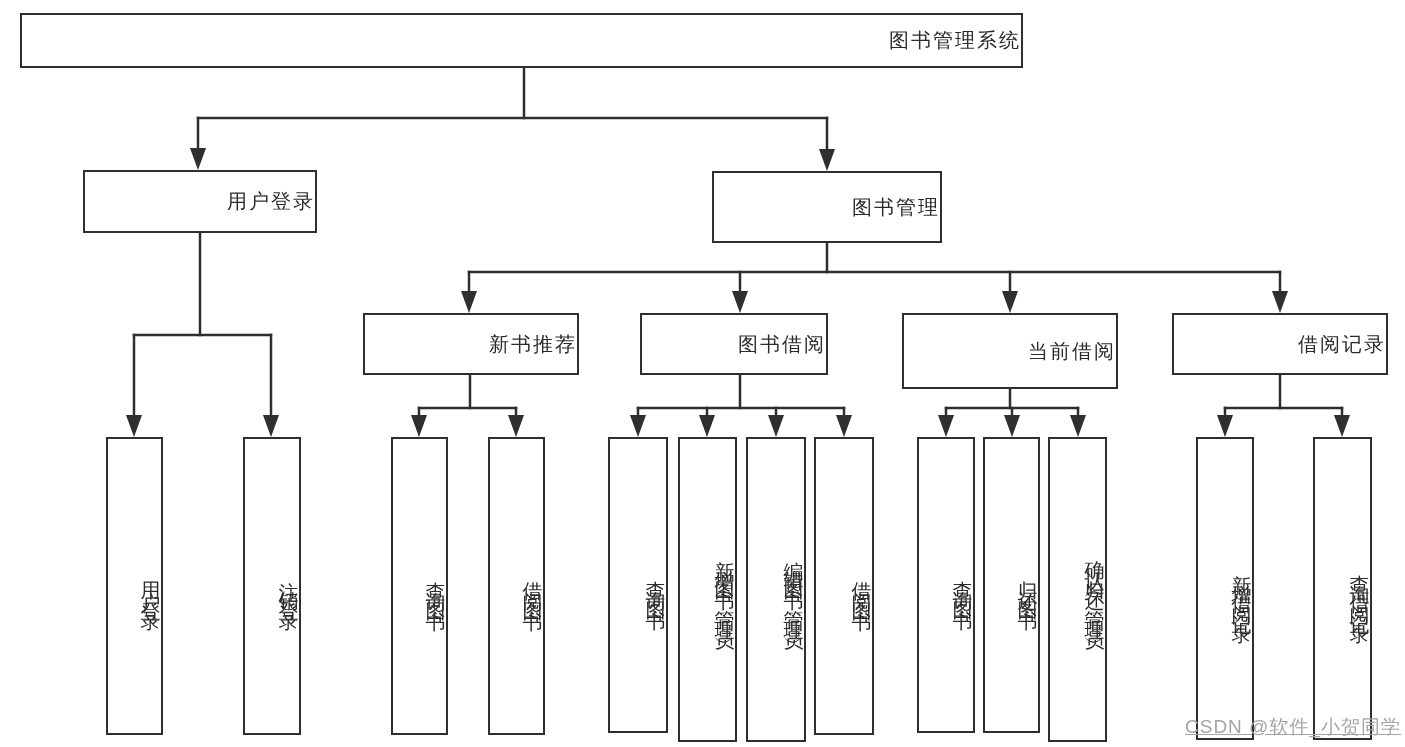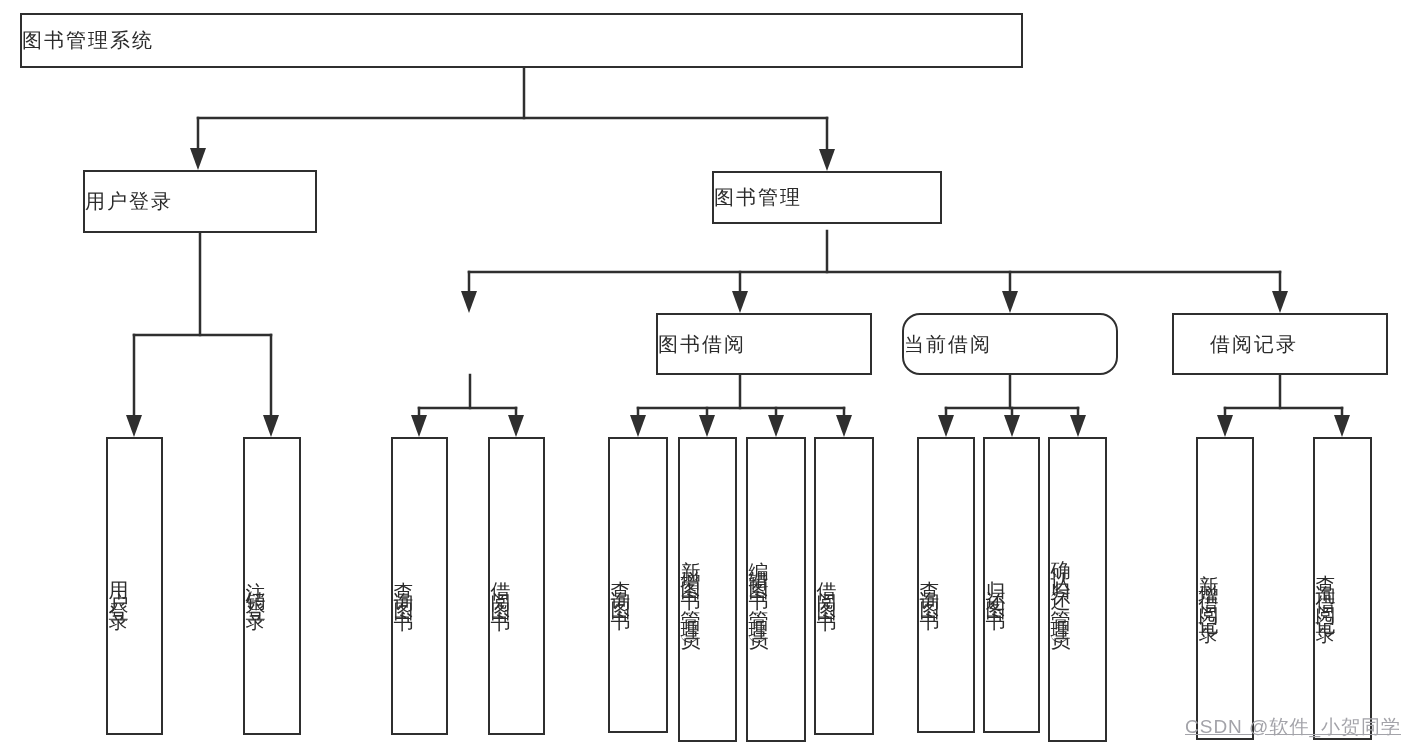--- a/index.html
+++ b/index.html
@@ -18,21 +18,21 @@
     width: 1405px; height: 747px;
     pointer-events: none;
   }
   .box {
     position: absolute;
     box-sizing: border-box;
     border: 2.5px solid #2f2f2f;
     background: #ffffff;
     display: flex;
     align-items: center;
-    justify-content: flex-start;
+    justify-content: flex-end;
   }
   .h-label {
     font-size: 20px;
     letter-spacing: 2px;
     color: #2b2b2b;
     white-space: nowrap;
   }
   .v-label {
     writing-mode: vertical-rl;
     text-orientation: mixed;
@@ -49,24 +49,24 @@
     font-size: 19px;
     letter-spacing: 1px;
     color: #a3a3a9;
     z-index: 6;
     white-space: nowrap;
     text-decoration: underline;
   }
   
   .n-root   { left: 20px;   top: 13px;  width: 1003px; height: 55px; }
   .n-l2a    { left: 83px;   top: 170px; width: 234px;  height: 63px; }
-  .n-l2b    { left: 712px;  top: 171px; width: 230px;  height: 53px; }
+  .n-l2b    { left: 712px;  top: 171px; width: 230px;  height: 72px; }
   .n-l3-0   { left: 363px;  top: 313px; width: 216px;  height: 62px; }
-  .n-l3-1   { left: 656px;  top: 313px; width: 216px;  height: 62px; }
-  .n-l3-2   { left: 902px;  top: 313px; width: 216px;  height: 62px; border-radius: 18px; }
+  .n-l3-1   { left: 640px;  top: 313px; width: 188px;  height: 62px; }
+  .n-l3-2   { left: 902px;  top: 313px; width: 216px;  height: 76px; }
   .n-l3-3   { left: 1172px; top: 313px; width: 216px;  height: 62px; padding-left: 36px; }
   .n-a0 { left: 106px;  top: 437px; width: 57px; height: 298px; }
   .n-a1 { left: 243px;  top: 437px; width: 58px; height: 298px; }
   .n-b0 { left: 391px;  top: 437px; width: 57px; height: 298px; }
   .n-b1 { left: 488px;  top: 437px; width: 57px; height: 298px; }
   .n-c0 { left: 608px;  top: 437px; width: 60px; height: 296px; }
   .n-c1 { left: 678px;  top: 437px; width: 59px; height: 305px; }
   .n-c2 { left: 746px;  top: 437px; width: 60px; height: 305px; }
   .n-c3 { left: 814px;  top: 437px; width: 60px; height: 298px; }
   .n-d0 { left: 917px;  top: 437px; width: 58px; height: 296px; }
@@ -162,20 +162,23 @@
     <span class="h-label">图书管理系统</span>
   </div>
 
   <div class="box n-l2a">
     <span class="h-label">用户登录</span>
   </div>
   <div class="box n-l2b">
     <span class="h-label">图书管理</span>
   </div>
 
+  <div class="box n-l3-0">
+    <span class="h-label">新书推荐</span>
+  </div>
   <div class="box n-l3-1">
     <span class="h-label">图书借阅</span>
   </div>
   <div class="box n-l3-2">
     <span class="h-label">当前借阅</span>
   </div>
   <div class="box n-l3-3">
     <span class="h-label">借阅记录</span>
   </div>
 

